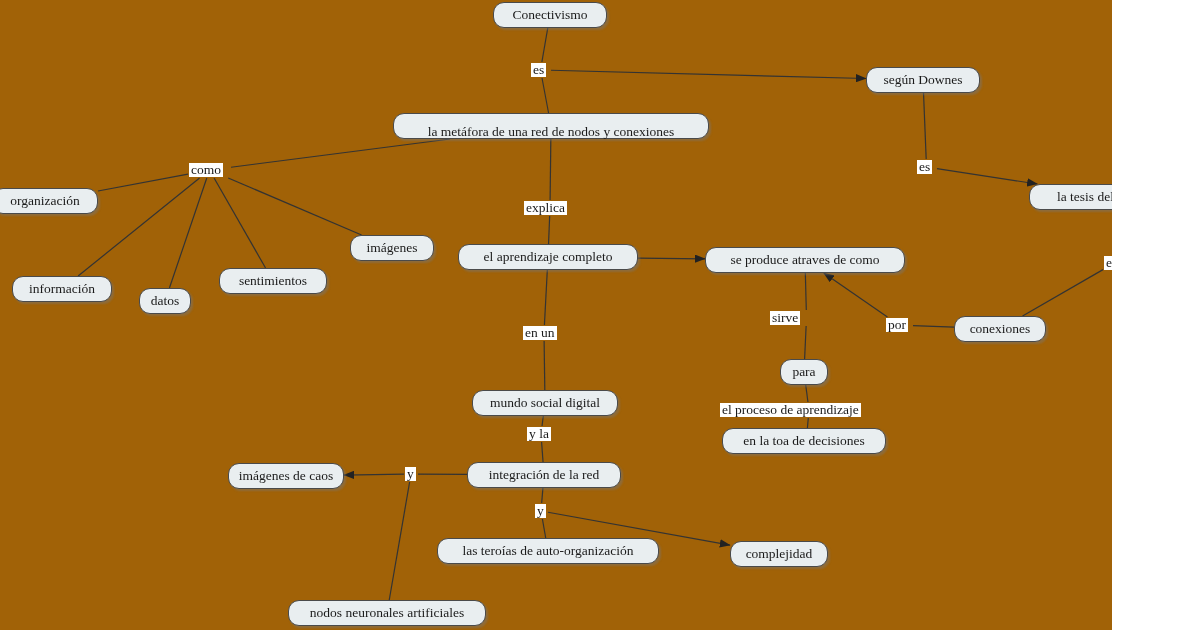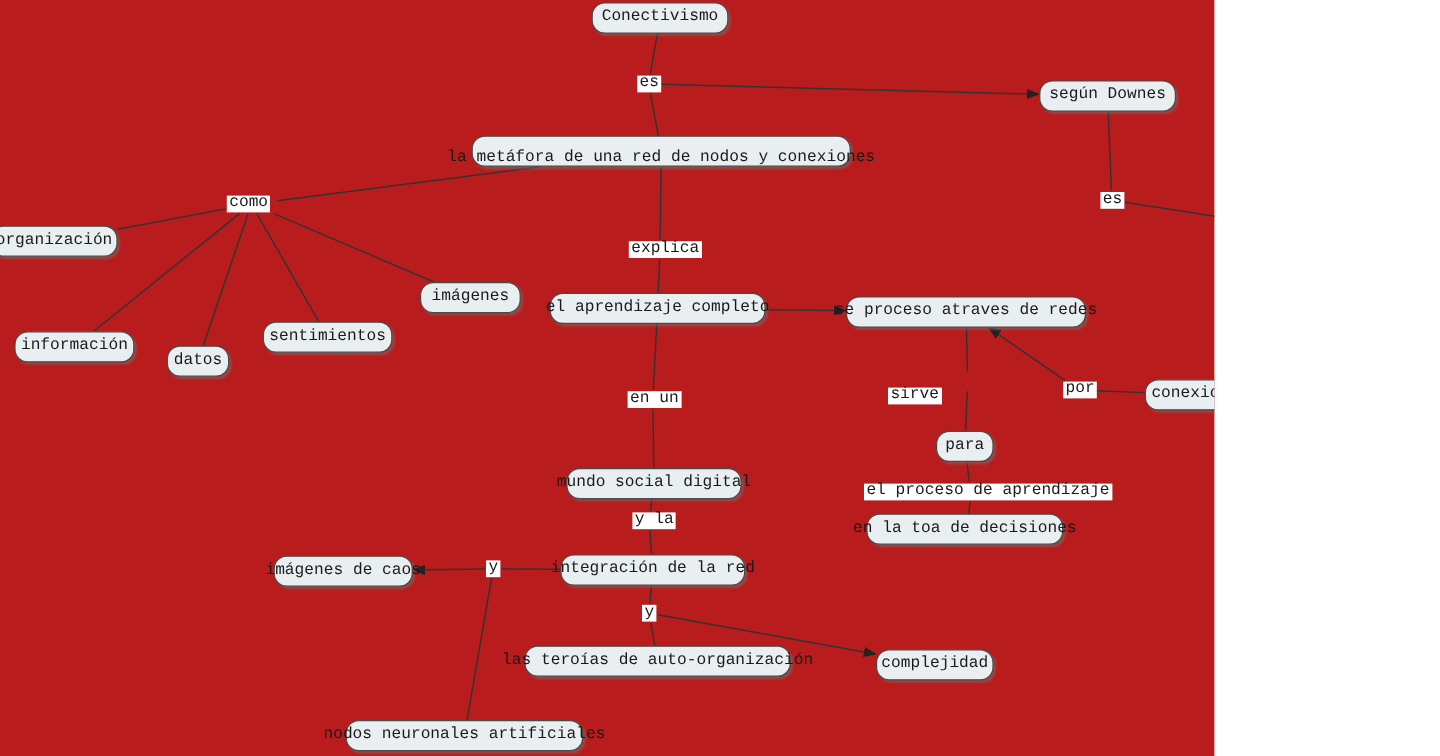--- a/index.html
+++ b/index.html
@@ -2,25 +2,25 @@
 <html><head>
 <meta charset="utf-8">
 <style>
   html, body {
     margin: 0;
     padding: 0;
     background: #ffffff;
   }
   #canvas {
     position: relative;
-    width: 1012px;
+    width: 1112px;
     height: 630px;
-    background: #b91c1c;
+    background: #a16207;
     overflow: hidden;
-    font-family: Liberation Mono, monospace;
+    font-family: Liberation Serif, serif;
   }
   #edge-layer {
     position: absolute;
     left: 0; top: 0;
     width: 1200px;
     height: 630px;
     pointer-events: none;
   }
   .node {
     position: absolute;
@@ -121,21 +121,21 @@
       <div class="node" style="left: 219px; top: 268px; width: 108px;">
         <span>sentimientos</span>
       </div>
       <div class="node" style="left: 350px; top: 235px; width: 84px;">
         <span>imágenes</span>
       </div>
       <div class="node" style="left: 458px; top: 244px; width: 180px;">
         <span>el aprendizaje completo</span>
       </div>
       <div class="node" style="left: 705px; top: 247px; width: 200px;">
-        <span>se proceso atraves de redes</span>
+        <span>se produce atraves de como</span>
       </div>
       <div class="node" style="left: 954px; top: 316px; width: 92px;">
         <span>conexiones</span>
       </div>
       <div class="node" style="left: 780px; top: 359px; width: 48px;">
         <span>para</span>
       </div>
       <div class="node" style="left: 722px; top: 428px; width: 164px; justify-content: center;">
         <span>en la toa de decisiones</span>
       </div>
@@ -157,21 +157,21 @@
       <div class="node" style="left: 288px; top: 600px; width: 198px;">
         <span>nodos neuronales artificiales</span>
       </div>
     </div>
   <div id="labels-group">
       <div class="link-label" style="left: 531px; top: 63px;">es</div>
       <div class="link-label" style="left: 917px; top: 160px;">es</div>
       <div class="link-label" style="left: 189px; top: 163px;">como</div>
       <div class="link-label" style="left: 524px; top: 201px;">explica</div>
       <div class="link-label" style="left: 1104px; top: 256px;">en</div>
-      <div class="link-label" style="left: 740px; top: 311px; margin-top: 12px;">sirve</div>
+      <div class="link-label" style="left: 770px; top: 311px;">sirve</div>
       <div class="link-label" style="left: 886px; top: 318px;">por</div>
       <div class="link-label" style="left: 523px; top: 326px;">en un</div>
       <div class="link-label" style="left: 720px; top: 403px;">el proceso de aprendizaje</div>
       <div class="link-label" style="left: 527px; top: 427px;">y la</div>
       <div class="link-label" style="left: 405px; top: 467px;">y</div>
       <div class="link-label" style="left: 535px; top: 504px;">y</div>
     </div>
 </div>
 
 </body></html>

